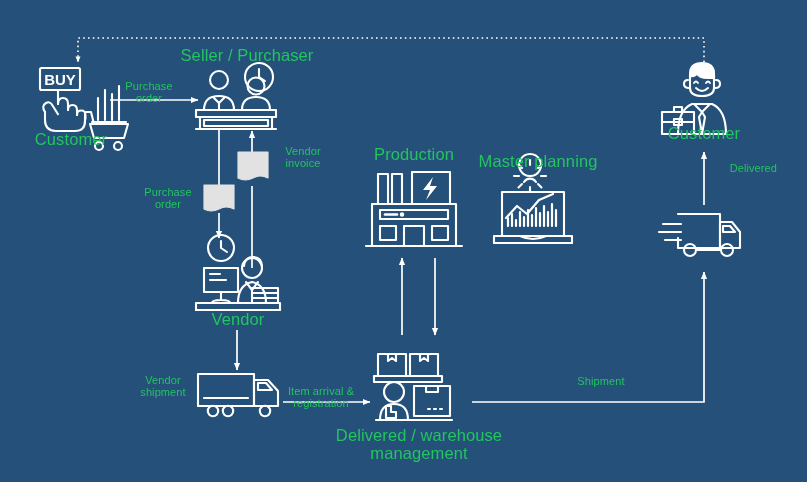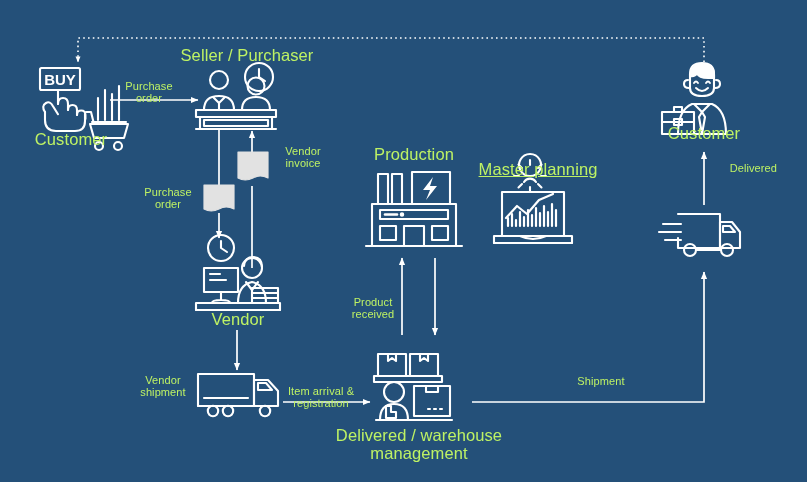--- a/index.html
+++ b/index.html
@@ -8,21 +8,21 @@
     background:#245079;
     font-family:"Liberation Sans", sans-serif;
     overflow:hidden;
     position:relative;
     color:#ffffff;
   }
   #stage{position:absolute;inset:0;width:807px;height:482px;}
   svg.layer{position:absolute;left:0;top:0;width:807px;height:482px;}
   .lbl{
     position:absolute;
-    color:#bef264;
+    color:#22c55e;
     text-align:center;
     line-height:1.12;
     white-space:pre;
     letter-spacing:.1px;
     user-select:none;
   }
   .t-node{font-size:16.5px;}
   .t-edge{font-size:11px;}
 </style>
 </head>
@@ -242,40 +242,38 @@
 
   <div class="lbl t-node" style="left:152px; top:46px; width:190px;">Seller / Purchaser</div>
 
   <div class="lbl t-node" style="left:182px; top:310px; width:112px;">Vendor</div>
 
   <div class="lbl t-node" style="left:330px; top:426px; width:178px;">Delivered / warehouse
 management</div>
 
   <div class="lbl t-node" style="left:357px; top:145px; width:114px;">Production</div>
 
-  <div class="lbl t-node" style="left:466px; top:160px; width:144px;text-decoration:underline;">Master planning</div>
+  <div class="lbl t-node" style="left:466px; top:152px; width:144px;">Master planning</div>
 
   <div class="lbl t-node" style="left:645px; top:124px; width:118px;">Customer</div>
 
   <div class="lbl t-edge" style="left:113px; top:80px; width:72px;">Purchase
 order</div>
 
   <div class="lbl t-edge" style="left:135px; top:186px; width:66px;">Purchase
 order</div>
 
   <div class="lbl t-edge" style="left:272px; top:145px; width:62px;">Vendor
 invoice</div>
 
   <div class="lbl t-edge" style="left:130px; top:374px; width:66px;">Vendor
 shipment</div>
 
   <div class="lbl t-edge" style="left:266px; top:357px; width:110px;margin-top:28px;">Item arrival &amp;
 registration</div>
 
-  <div class="lbl t-edge" style="left:341px; top:296px; width:64px;">Product
-received</div>
 
 
   <div class="lbl t-edge" style="left:561px; top:375px; width:80px;">Shipment</div>
 
   <div class="lbl t-edge" style="left:709px; top:162px; width:68px; text-align:right;">Delivered</div>
 
 </div>
 
 </body></html>

